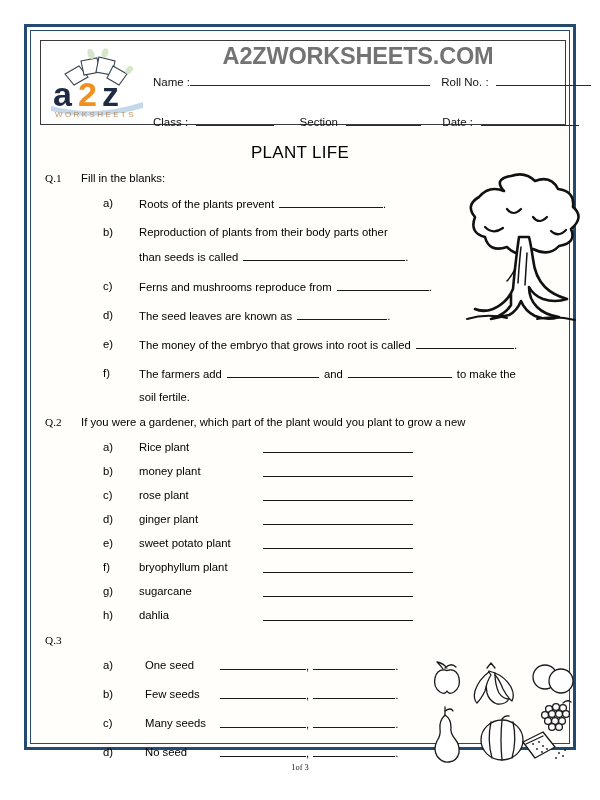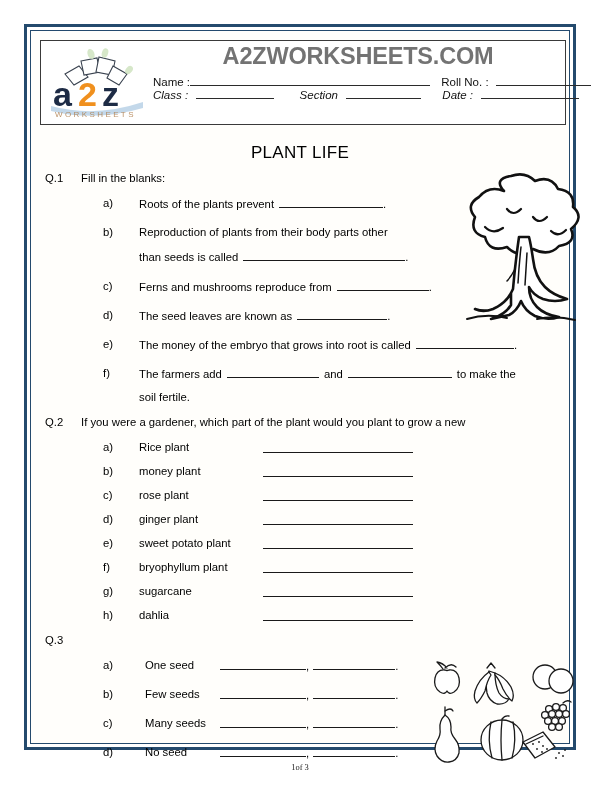--- a/index.html
+++ b/index.html
@@ -69,21 +69,21 @@
     font-family: "Liberation Sans", sans-serif;
   }
   .field-row {
     position: absolute;
     left: 112px;
     font-size: 11.5px;
     color: #111;
     white-space: nowrap;
   }
   .field-row.r1 { top: 33px; }
-  .field-row.r2 { top: 46px; font-style: italic; }
+  .field-row.r2 { top: 73px; }
   .fld-label { display: inline-block; vertical-align: baseline; }
   .rule {
     display: inline-block;
     border-bottom: 1px solid #2b2b2b;
     height: 11px;
     vertical-align: baseline;
   }
 
   
   .sheet-title {
@@ -95,20 +95,21 @@
     font-size: 17px;
     font-weight: normal;
     letter-spacing: 0.3px;
   }
 
   .qblock { position: absolute; left: 14px; width: 520px; }
   .qlabel {
     position: absolute;
     left: 0;
     font-size: 11.3px;
+    font-family: Liberation Serif, serif;
   }
   .qtext {
     position: absolute;
     left: 36px;
     font-size: 11.3px;
   }
   .item { position: absolute; font-size: 11.3px; }
   .item-letter { position: absolute; left: 58px; }
   .item-text { position: absolute; left: 94px; white-space: nowrap; }
   .item-text2 { position: absolute; left: 94px; white-space: nowrap; }

